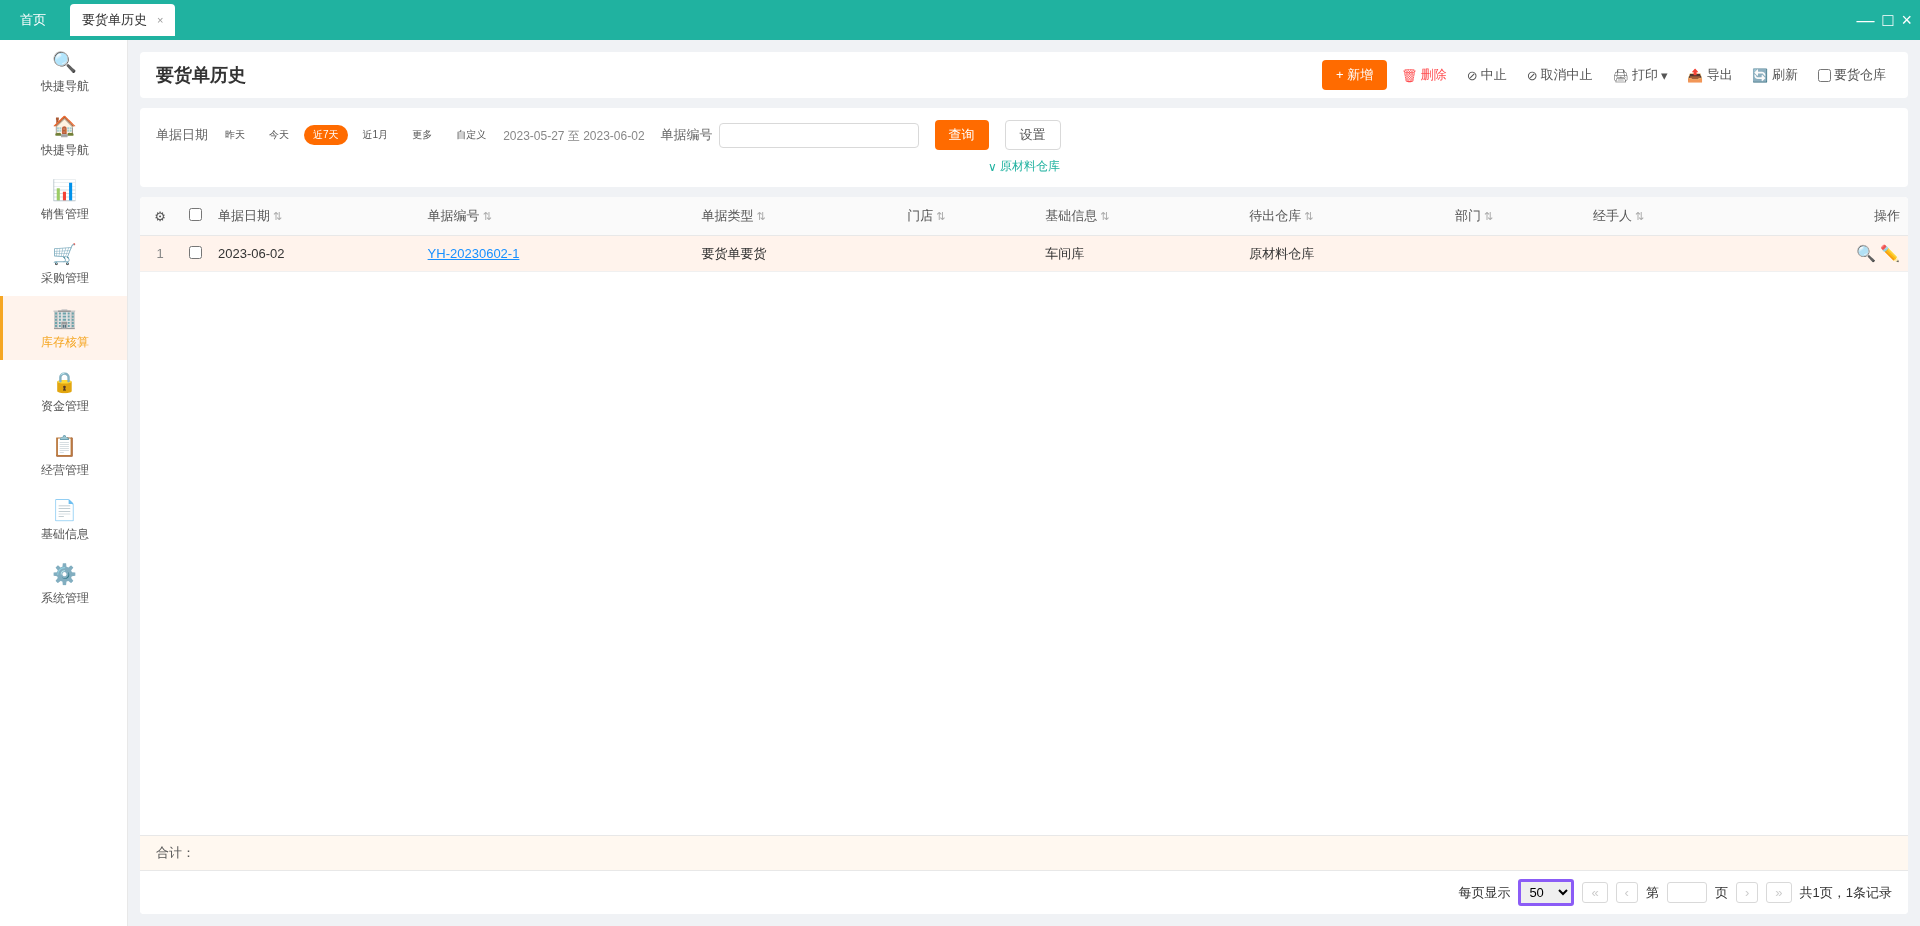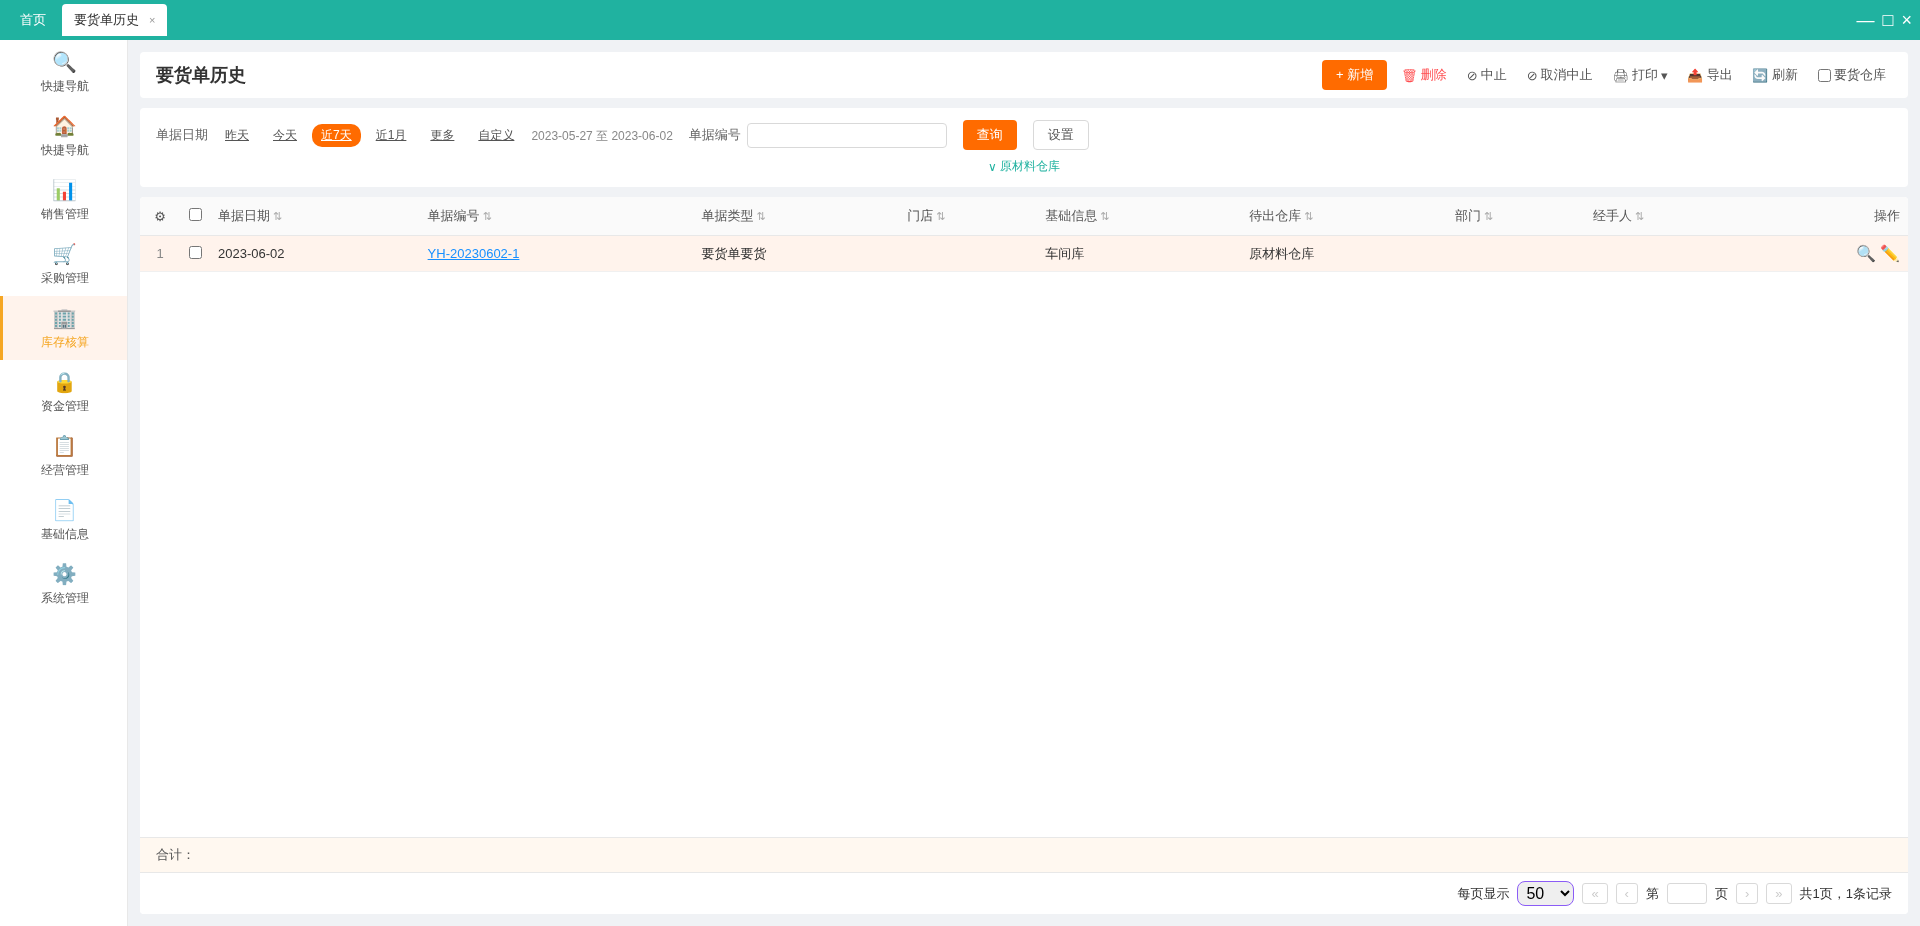--- a/index.html
+++ b/index.html
@@ -8,21 +8,21 @@
     
     .top-bar {
       height: 40px;
       background: #20b2a0;
       display: flex;
       align-items: center;
       padding: 0 8px;
       color: white;
       flex-shrink: 0;
     }
-    .top-bar .tabs { display: flex; align-items: center; flex: 1; gap: 4px; }
+    .top-bar .tabs { display: flex; align-items: center; flex: 1; gap: 12px; }
     .tab-item {
       height: 32px;
       padding: 0 12px;
       display: flex;
       align-items: center;
       border-radius: 4px 4px 0 0;
       cursor: pointer;
       font-size: 13px;
       gap: 6px;
     }
@@ -117,24 +117,23 @@
       padding: 12px 16px;
       border-radius: 4px;
     }
     .filter-row { display: flex; align-items: center; gap: 16px; flex-wrap: wrap; }
     .filter-label { color: #666; font-size: 13px; white-space: nowrap; }
     .date-shortcuts { display: flex; align-items: center; gap: 6px; }
     .date-btn {
       padding: 2px 8px;
       border-radius: 10px;
       cursor: pointer;
-      font-size: 12px;
+      font-size: 10px;
       color: #555;
       border: 1px solid transparent;
-      text-decoration: underline;
     }
     .date-btn.active { background: #ff6b00; color: white; }
     .date-range { font-size: 12px; color: #888; margin-top: 2px; }
     .filter-input {
       border: 1px solid #d9d9d9;
       border-radius: 4px;
       padding: 4px 8px;
       font-size: 13px;
       width: 200px;
       outline: none;
@@ -214,24 +213,24 @@
       background: white;
       padding: 8px 16px;
       display: flex;
       align-items: center;
       justify-content: flex-end;
       gap: 8px;
       border-top: 1px solid #e8e8e8;
       font-size: 13px;
     }
     .pagination select {
-      border: 1px solid #8b5cf6;
-      border-radius: 8px;
+      border: 3px solid #8b5cf6;
+      border-radius: 3px;
       padding: 2px 4px;
-      font-size: 16px;
+      font-size: 13px;
     }
     .pagination button {
       border: 1px solid #d9d9d9;
       background: white;
       padding: 2px 8px;
       border-radius: 3px;
       cursor: pointer;
       font-size: 13px;
     }
     .pagination button:disabled { color: #ccc; cursor: default; }

